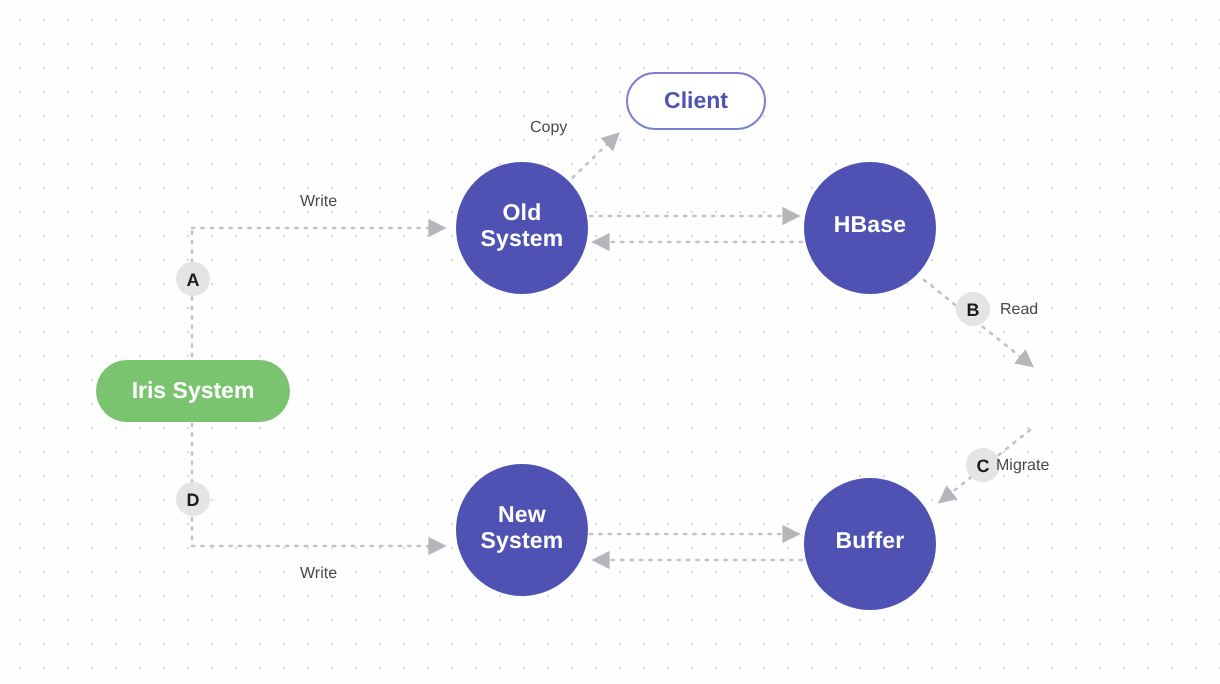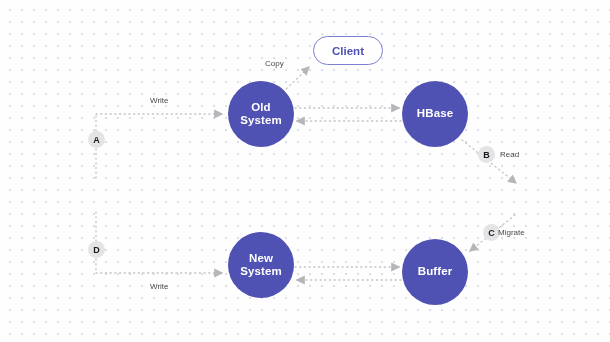--- a/index.html
+++ b/index.html
@@ -124,20 +124,23 @@
     <line x1="401" y1="121" x2="297" y2="121" stroke="#c2c2c7" stroke-width="1.3" stroke-dasharray="1.1 3.6" stroke-linecap="round" marker-end="url(#arrL)"></line>
 
     <line x1="462" y1="140" x2="516" y2="183" stroke="#c2c2c7" stroke-width="1.3" stroke-dasharray="1.1 3.6" stroke-linecap="round" marker-end="url(#arrR)"></line>
 
     <line x1="515" y1="215" x2="470" y2="251" stroke="#c2c2c7" stroke-width="1.3" stroke-dasharray="1.1 3.6" stroke-linecap="round" marker-end="url(#arrR)"></line>
 
     <line x1="295" y1="267" x2="399" y2="267" stroke="#c2c2c7" stroke-width="1.3" stroke-dasharray="1.1 3.6" stroke-linecap="round" marker-end="url(#arrR)"></line>
     <line x1="401" y1="280" x2="297" y2="280" stroke="#c2c2c7" stroke-width="1.3" stroke-dasharray="1.1 3.6" stroke-linecap="round" marker-end="url(#arrL)"></line>
   </svg>
 
+  <div class="node pill pill-iris" style="left:48px; top:180px;">
+    <span>Iris System</span>
+  </div>
 
   <div class="node circle-node circle-big" style="left:228px; top:81px;">
     <span>
       <span>Old</span><br>
       <span>System</span>
     </span>
   </div>
 
   <div class="node circle-node circle-big" style="left:228px; top:232px;">
     <span>

